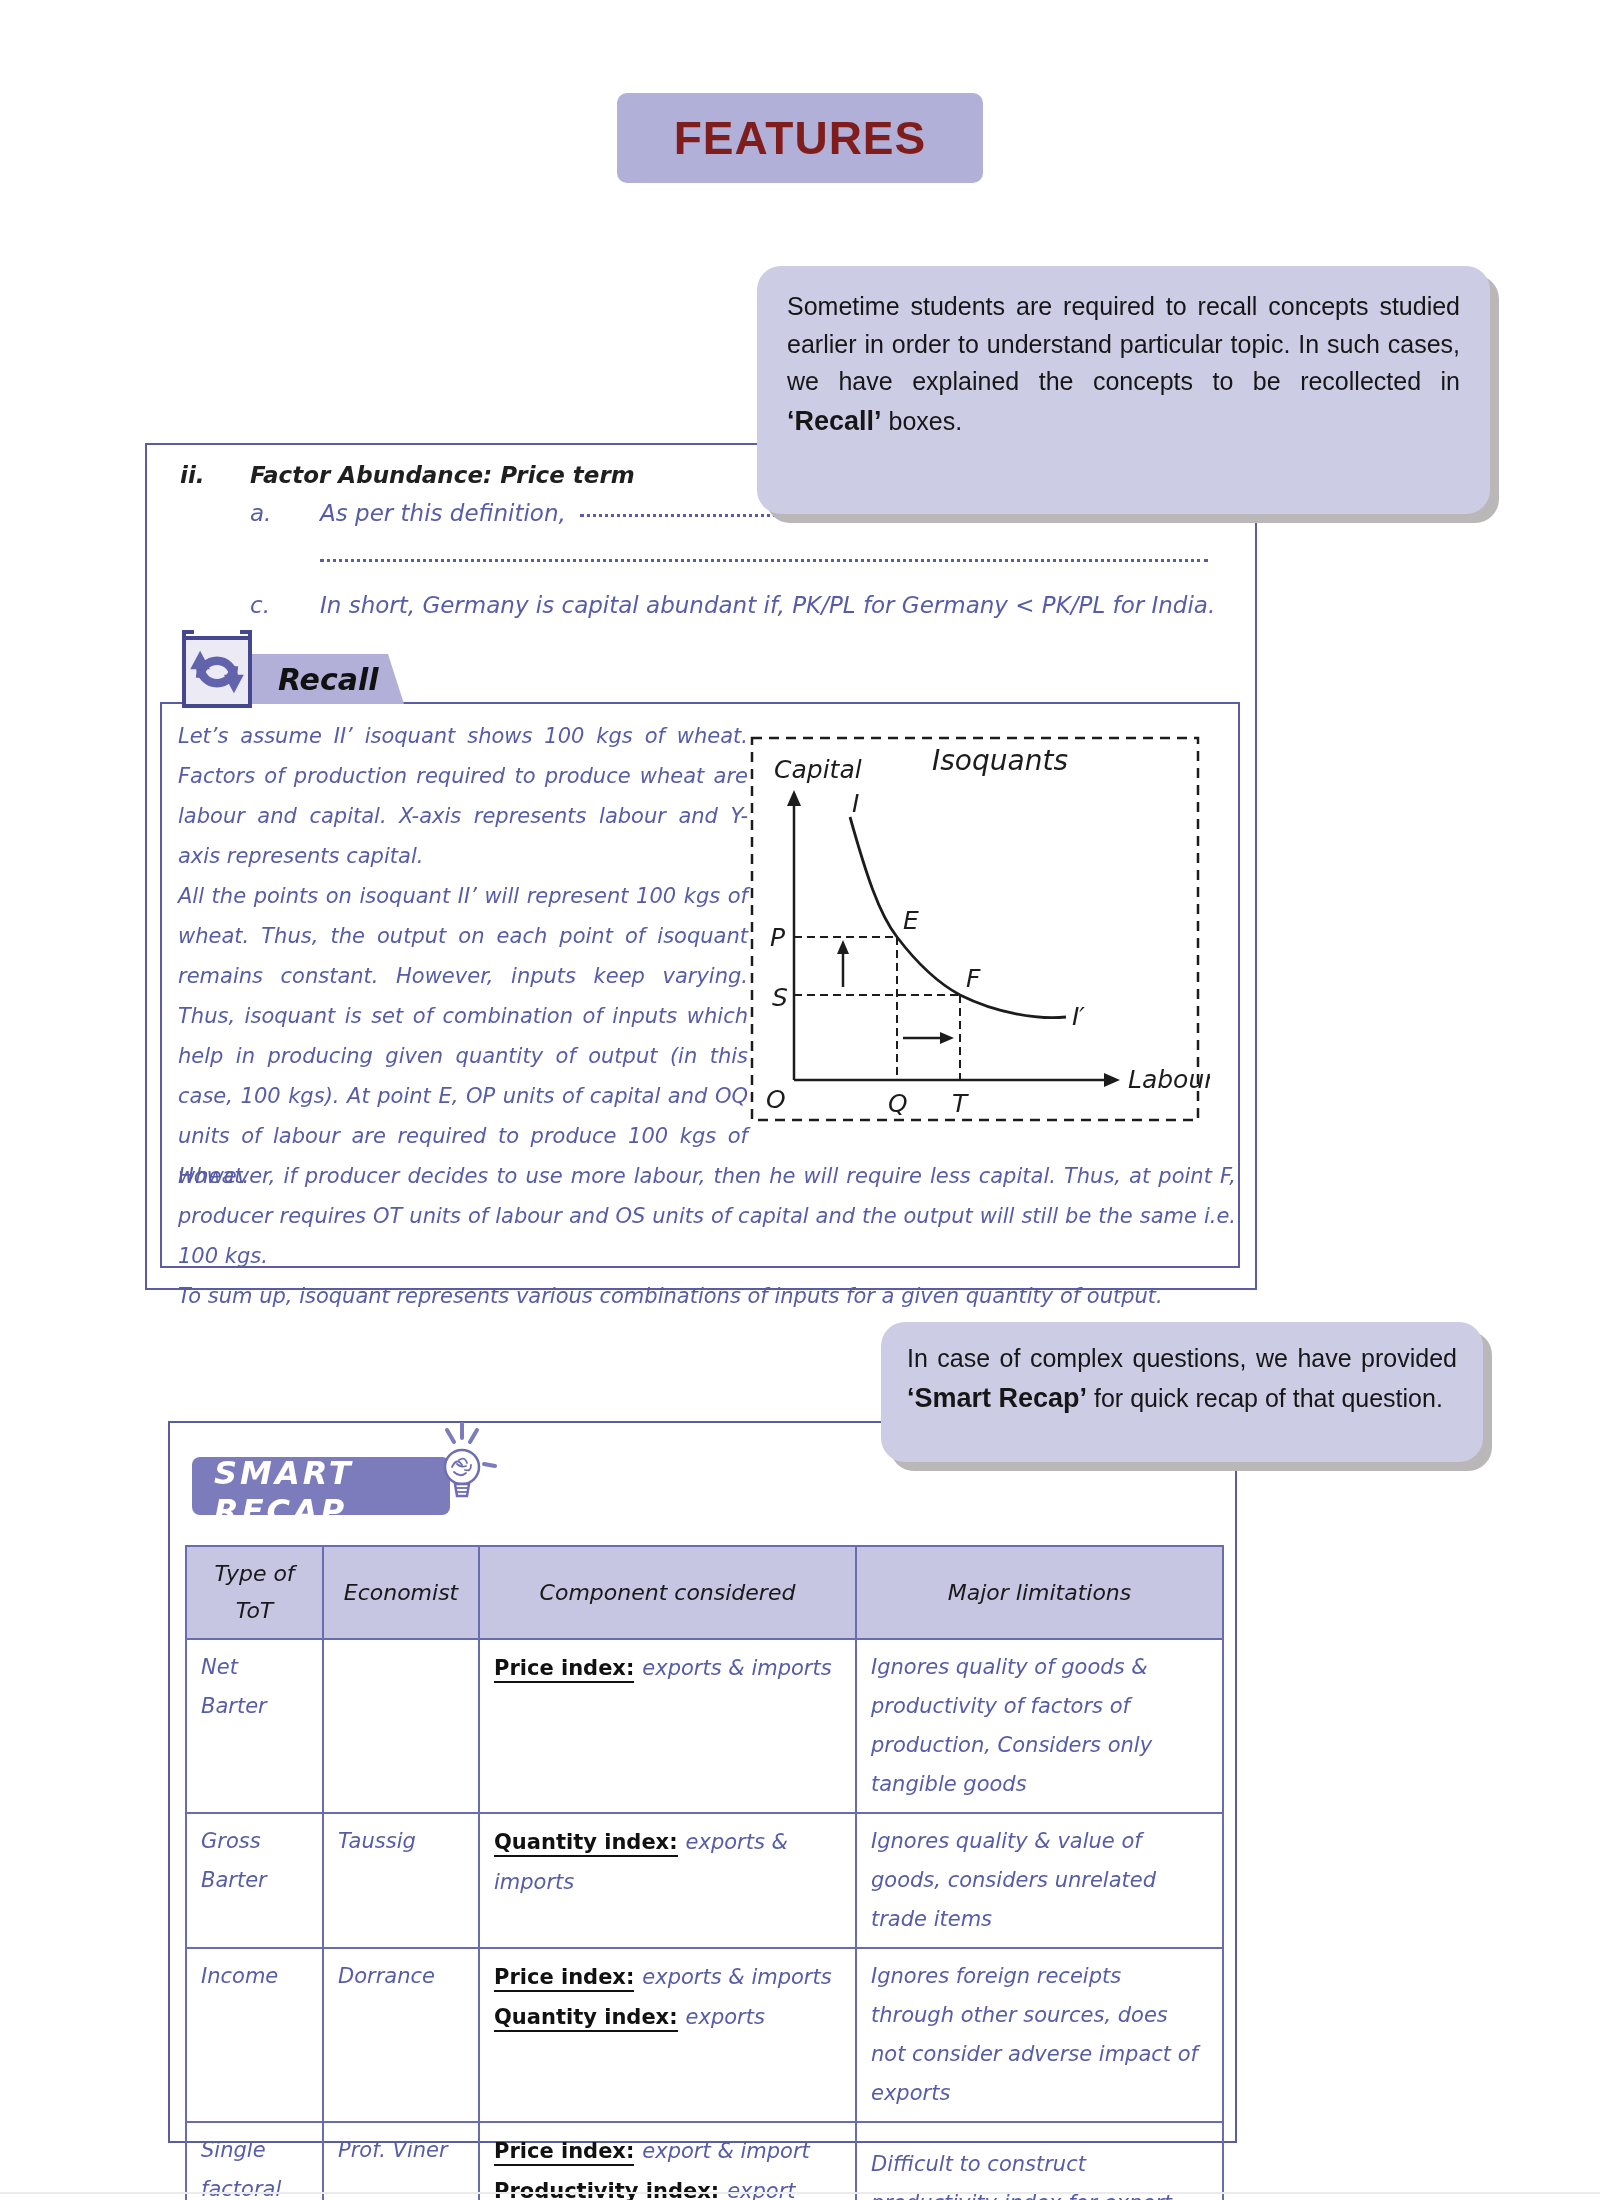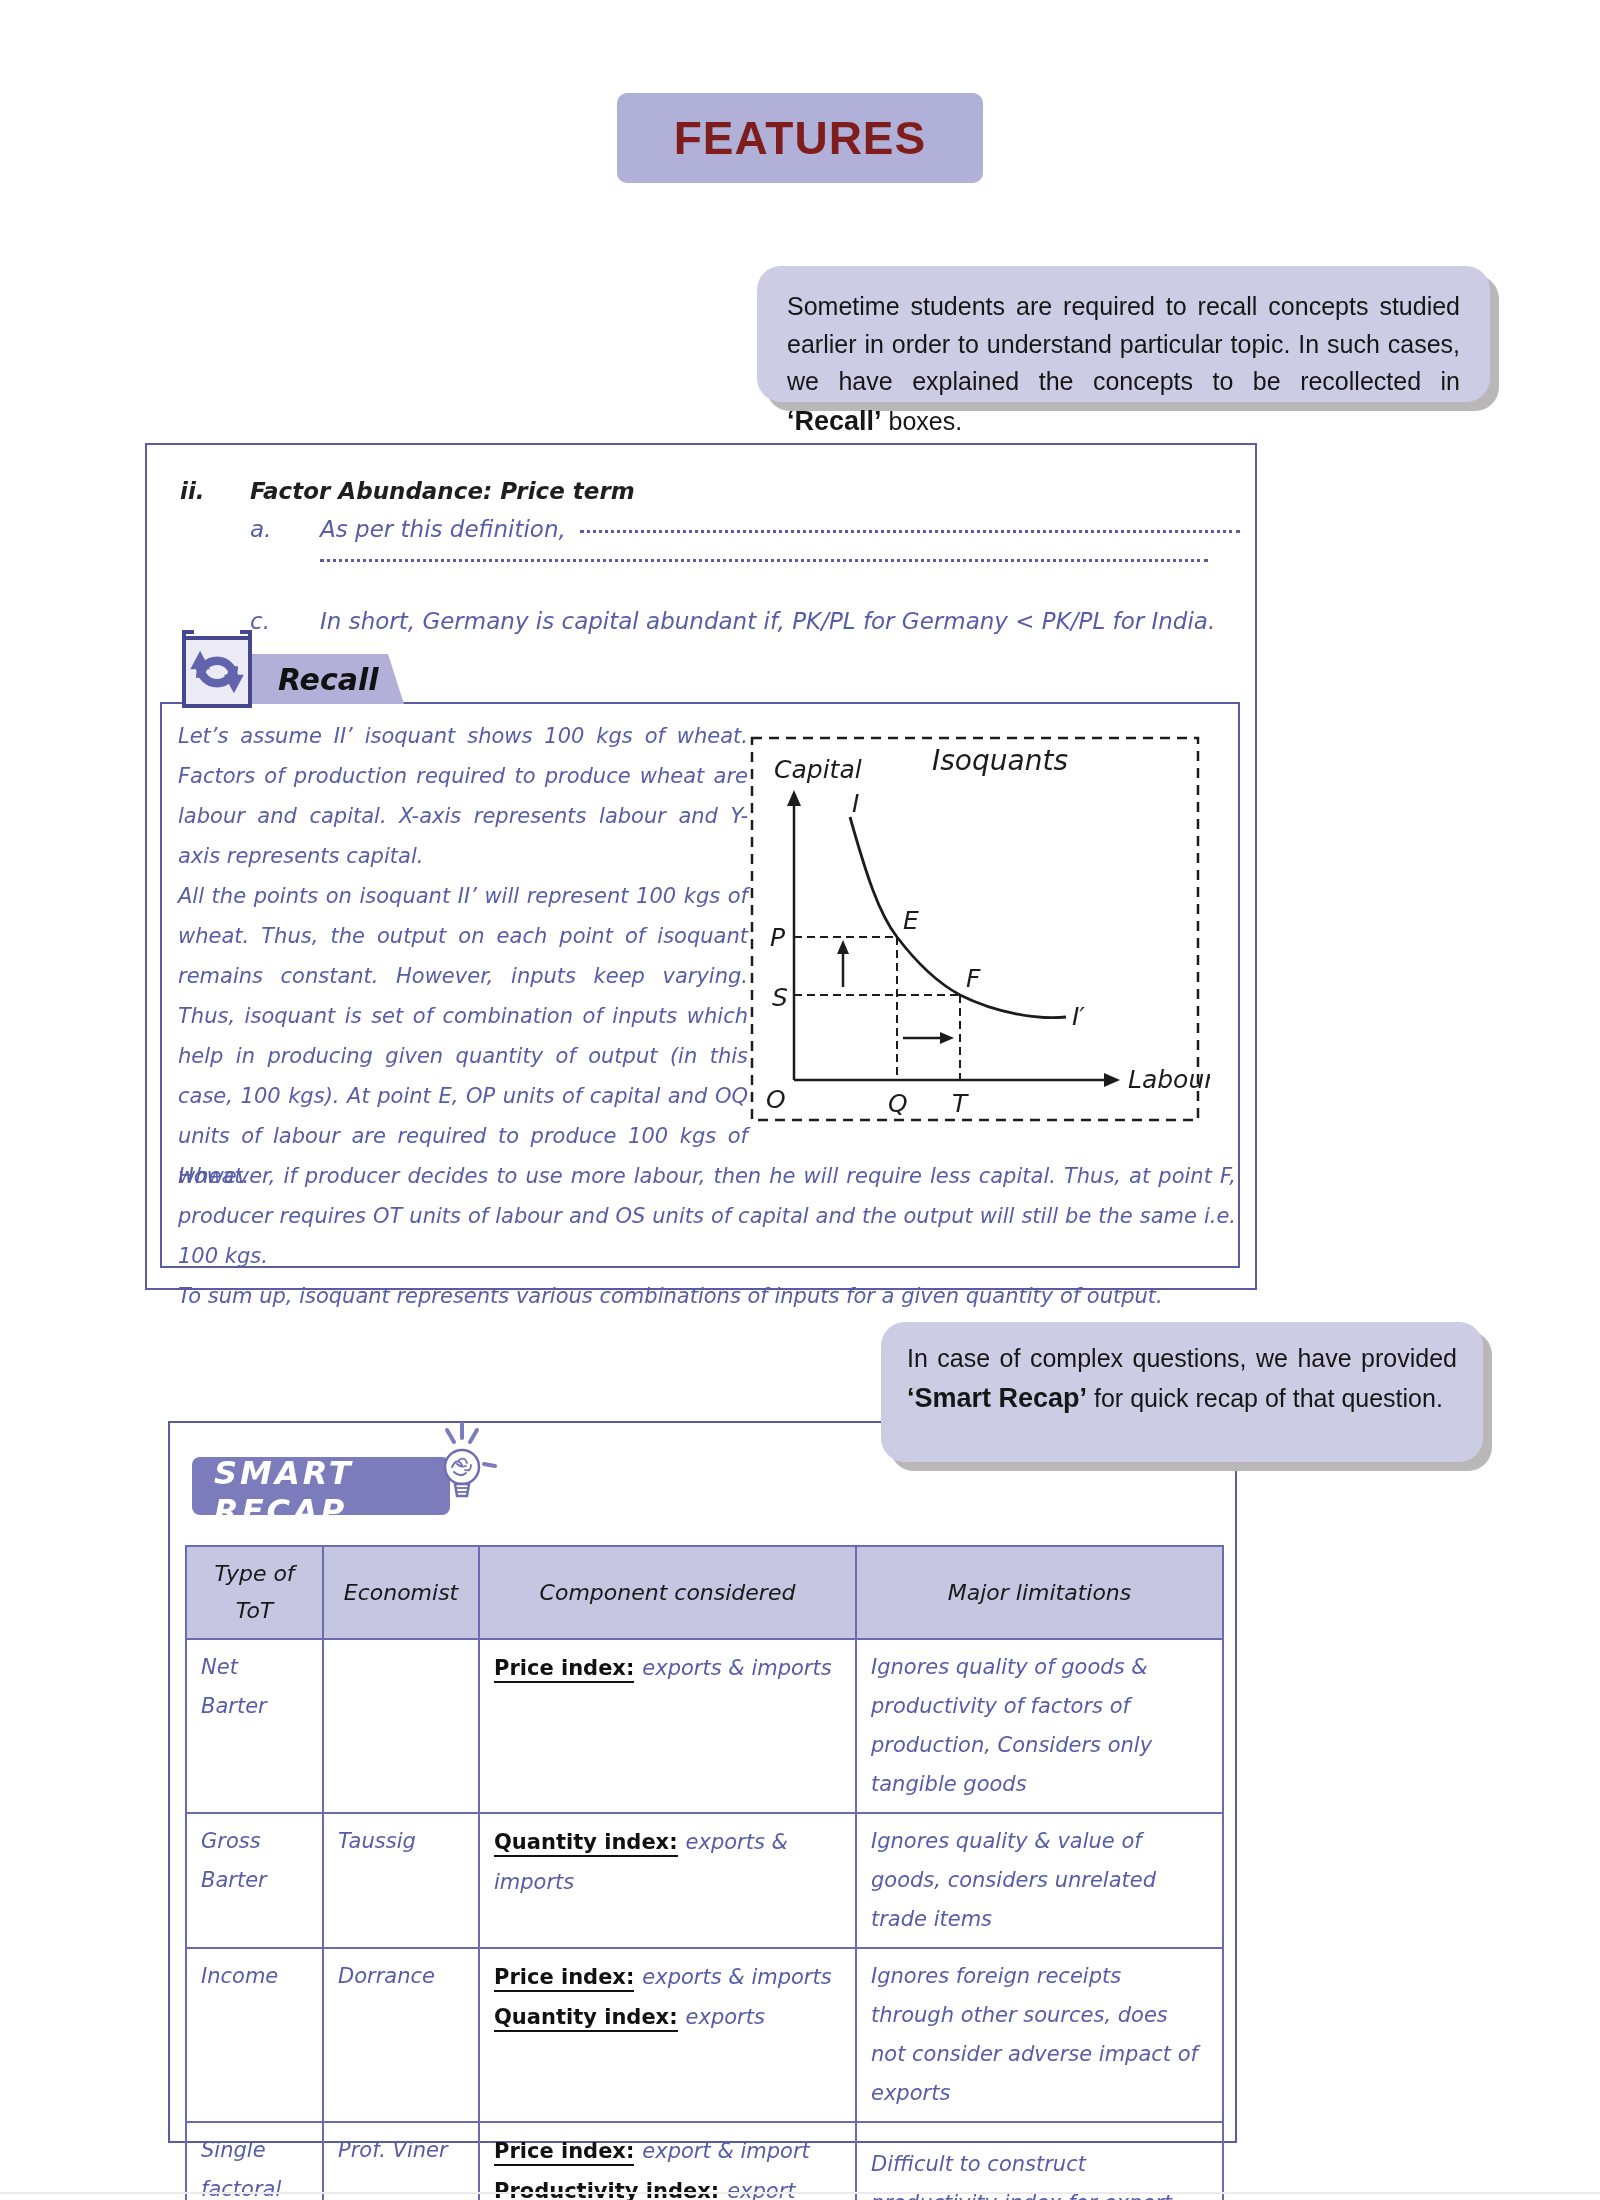--- a/index.html
+++ b/index.html
@@ -20,30 +20,30 @@
   }
 
   
   .callout {
     position:absolute; background:#cdccе5; background:#cdcce5;
     border-radius:24px; box-shadow:9px 9px 0 #b9b7b8;
     padding:22px 30px; z-index:5;
   }
   .callout p { font-size:25px; line-height:1.5; text-align:justify; color:#161616; }
   .callout b { font-size:27px; }
-  #callout-recall { left:757px; top:266px; width:733px; height:136px; }
+  #callout-recall { left:757px; top:266px; width:733px; height:248px; }
   #callout-smart  { left:881px; top:1322px; width:602px; height:140px; padding:18px 26px; }
 
   
   .outer-box { position:absolute; border:2px solid #5a5da4; background:transparent; }
   #box1 { left:145px; top:443px;  width:1112px; height:847px; }
   #box2 { left:168px; top:1421px; width:1069px; height:722px; }
 
   
-  .sec-row { position:absolute; display:flex; align-items:baseline;margin-top:16px; }
+  .sec-row { position:absolute; display:flex; align-items:baseline; }
   #sec-heading { left:180px; top:462px; }
   #sec-heading .num   { width:70px; font-size:23px; font-weight:700; }
   #sec-heading .title { font-size:23px; font-weight:700; }
   #item-a { left:250px; top:500px; width:990px; }
   #item-c { left:250px; top:592px; width:990px; }
   .sub-num  { width:70px; font-size:23px; }
   .sub-text { font-size:23px; white-space:nowrap; }
   .dotted-fill { flex:1; border-bottom:3px dotted #585da8; margin-left:14px; transform:translateY(-4px); }
   .dotted-line2 {
     position:absolute; left:320px; top:548px; width:888px; height:14px;

